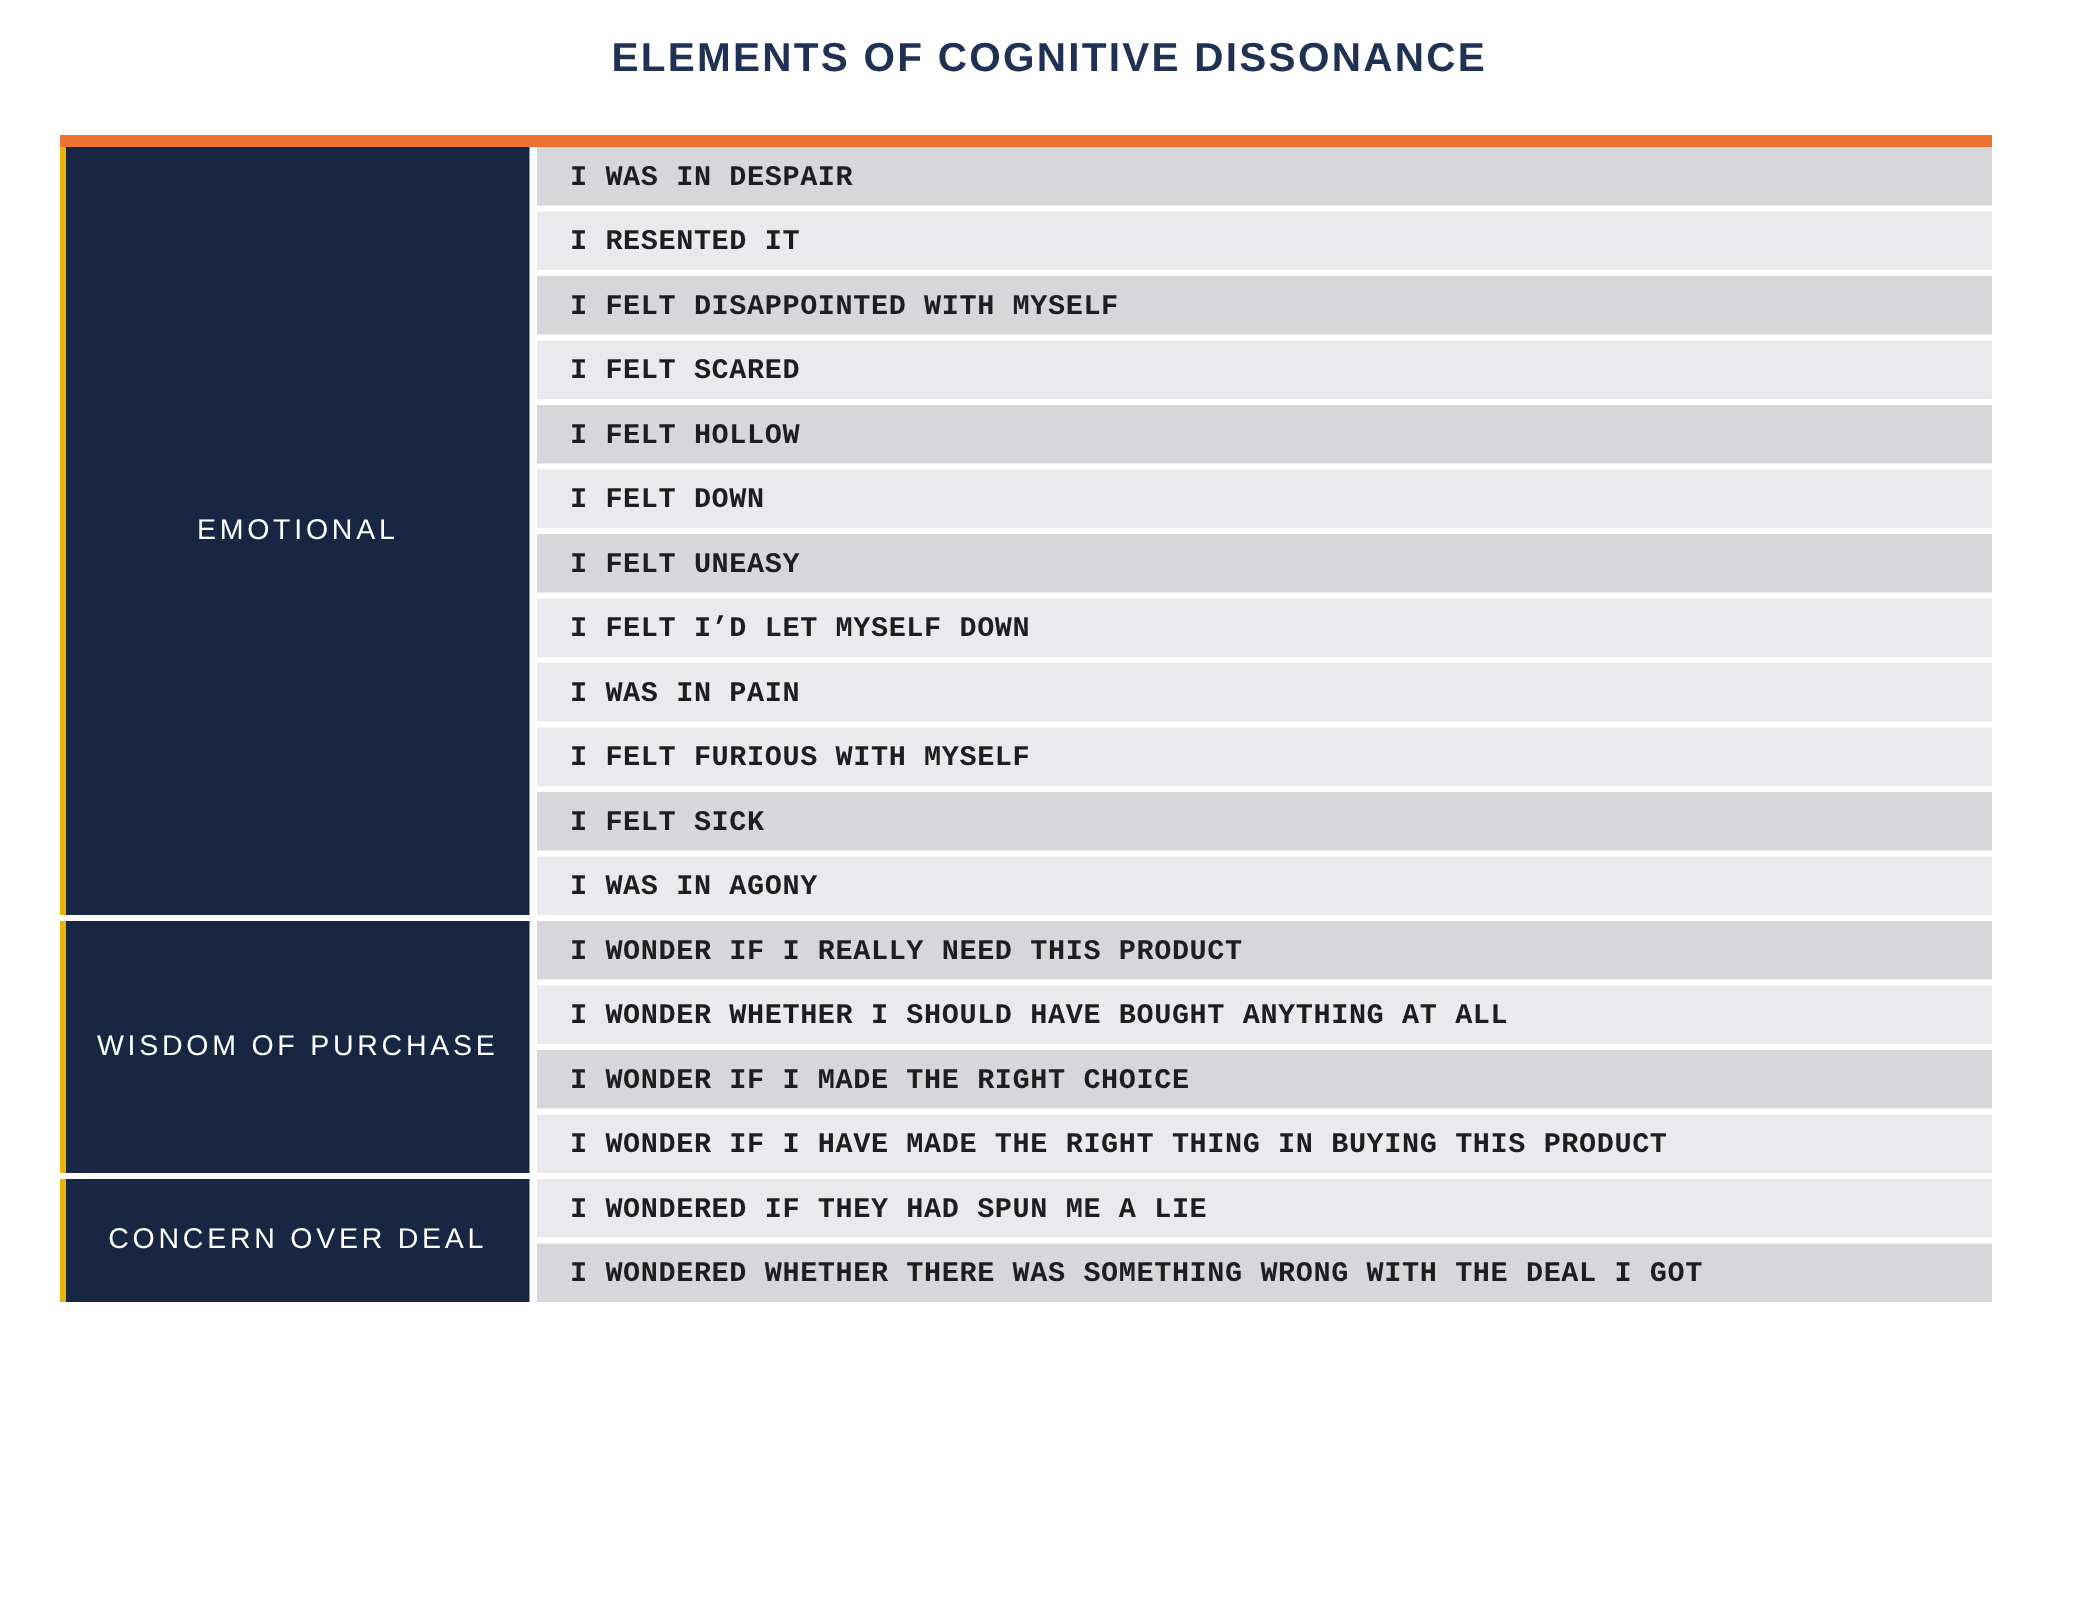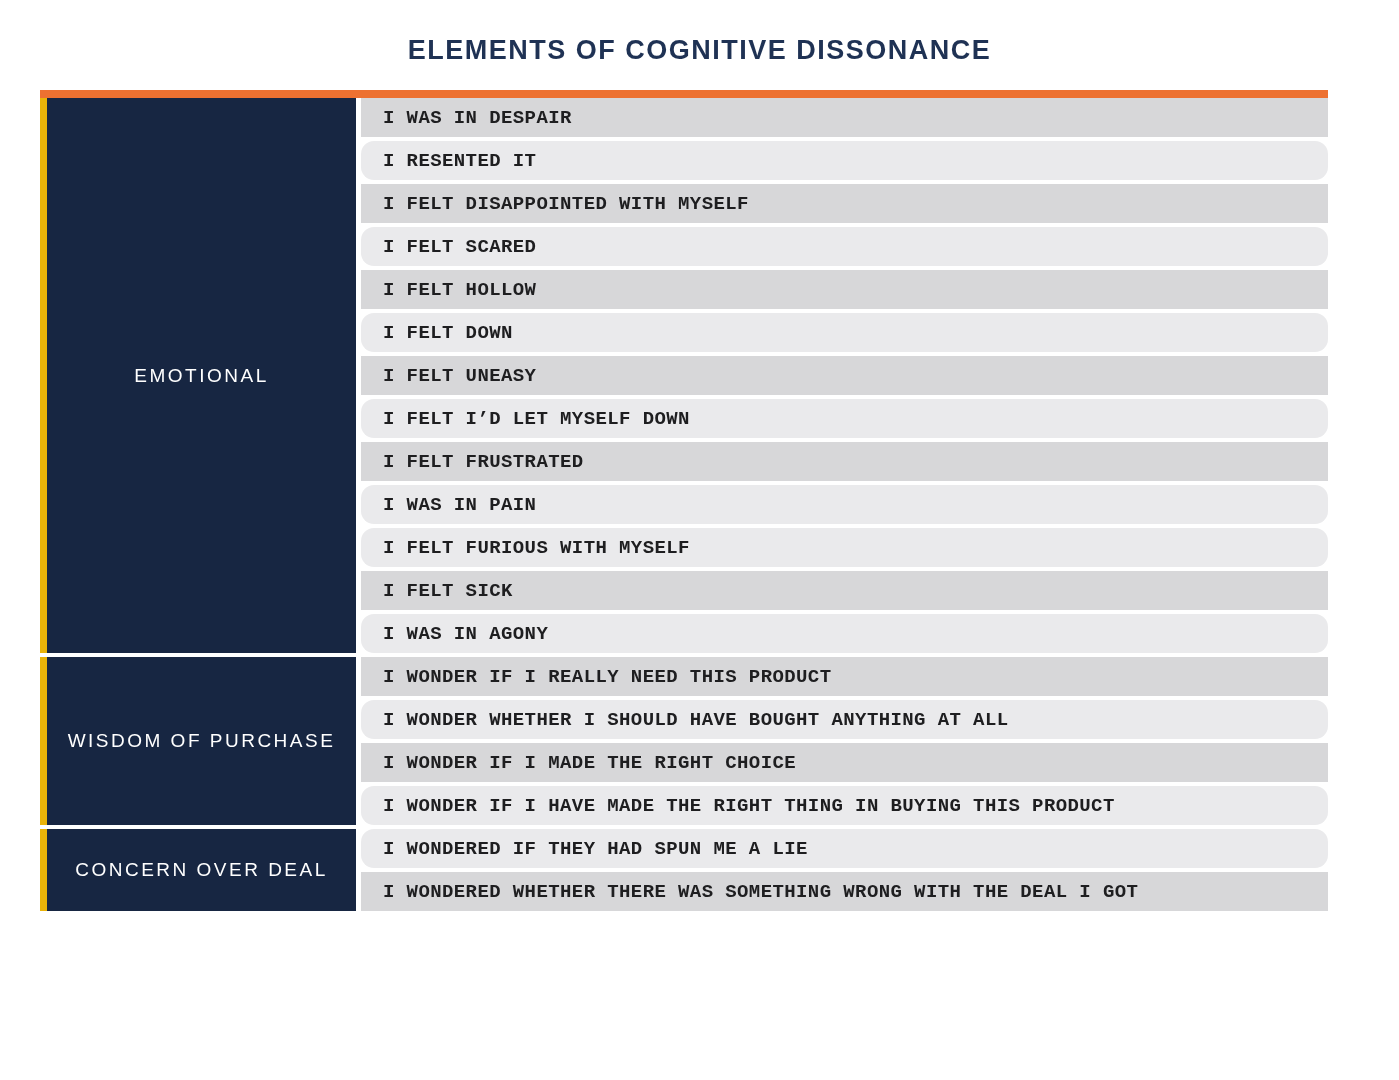--- a/index.html
+++ b/index.html
@@ -10,21 +10,21 @@
   }
   .page {
     position: relative;
     width: 1399px;
     height: 1080px;
     background: #ffffff;
     overflow: hidden;
   }
   .title {
     margin: 0;
-    padding-top: 36px;
+    padding-top: 24px;
     text-align: center;
     font-size: 27px;
     line-height: 28px;
     font-weight: 700;
     letter-spacing: 1.5px;
     color: var(--title-color, #1f3254);
   }
   .table {
     position: absolute;
     left: 40px;
@@ -41,21 +41,21 @@
     gap: 4px;
   }
   .section {
     display: flex;
     gap: 5px;
   }
   .cat-cell {
     flex: none;
     width: 309px;
     background: var(--navy, #172642);
-    border-left: 7px solid #eab308;
+    border-left: 4px solid #eab308;
     color: #ffffff;
     display: flex;
     align-items: center;
     justify-content: center;
     text-align: center;
     font-size: 19px;
     font-weight: 500;
     letter-spacing: 2.5px;
   }
   .rows {
@@ -71,42 +71,41 @@
     align-items: center;
     padding-left: 22px;
     font-size: 19px;
     font-weight: 600;
     letter-spacing: 0.4px;
     color: var(--row-text, #1e1e20);
     white-space: nowrap;
     overflow: hidden;
   }
   .row.dark  { background: var(--row-dark, #d7d7d9); }
-  .row.light { background: var(--row-light, #eaeaec); border-radius: 13px; }
+  .row.light { background: var(--row-light, #eaeaec); }
 </style>
 </head>
 <body>
 
 <div class="page">
   <h1 class="title">ELEMENTS OF COGNITIVE DISSONANCE</h1>
   <div class="table">
     <div class="top-bar"></div>
     <div class="sections" id="sections">
         <div class="section">
           <div class="cat-cell">EMOTIONAL</div>
           <div class="rows">
             <div class="row dark">I WAS IN DESPAIR</div>
             <div class="row light">I RESENTED IT</div>
             <div class="row dark">I FELT DISAPPOINTED WITH MYSELF</div>
             <div class="row light">I FELT SCARED</div>
             <div class="row dark">I FELT HOLLOW</div>
             <div class="row light">I FELT DOWN</div>
             <div class="row dark">I FELT UNEASY</div>
             <div class="row light">I FELT I’D LET MYSELF DOWN</div>
-            <div class="row dark">I FELT FRUSTRATED</div>
             <div class="row light">I WAS IN PAIN</div>
             <div class="row light">I FELT FURIOUS WITH MYSELF</div>
             <div class="row dark">I FELT SICK</div>
             <div class="row light">I WAS IN AGONY</div>
           </div>
         </div>
         <div class="section">
           <div class="cat-cell">WISDOM OF PURCHASE</div>
           <div class="rows">
             <div class="row dark">I WONDER IF I REALLY NEED THIS PRODUCT</div>

